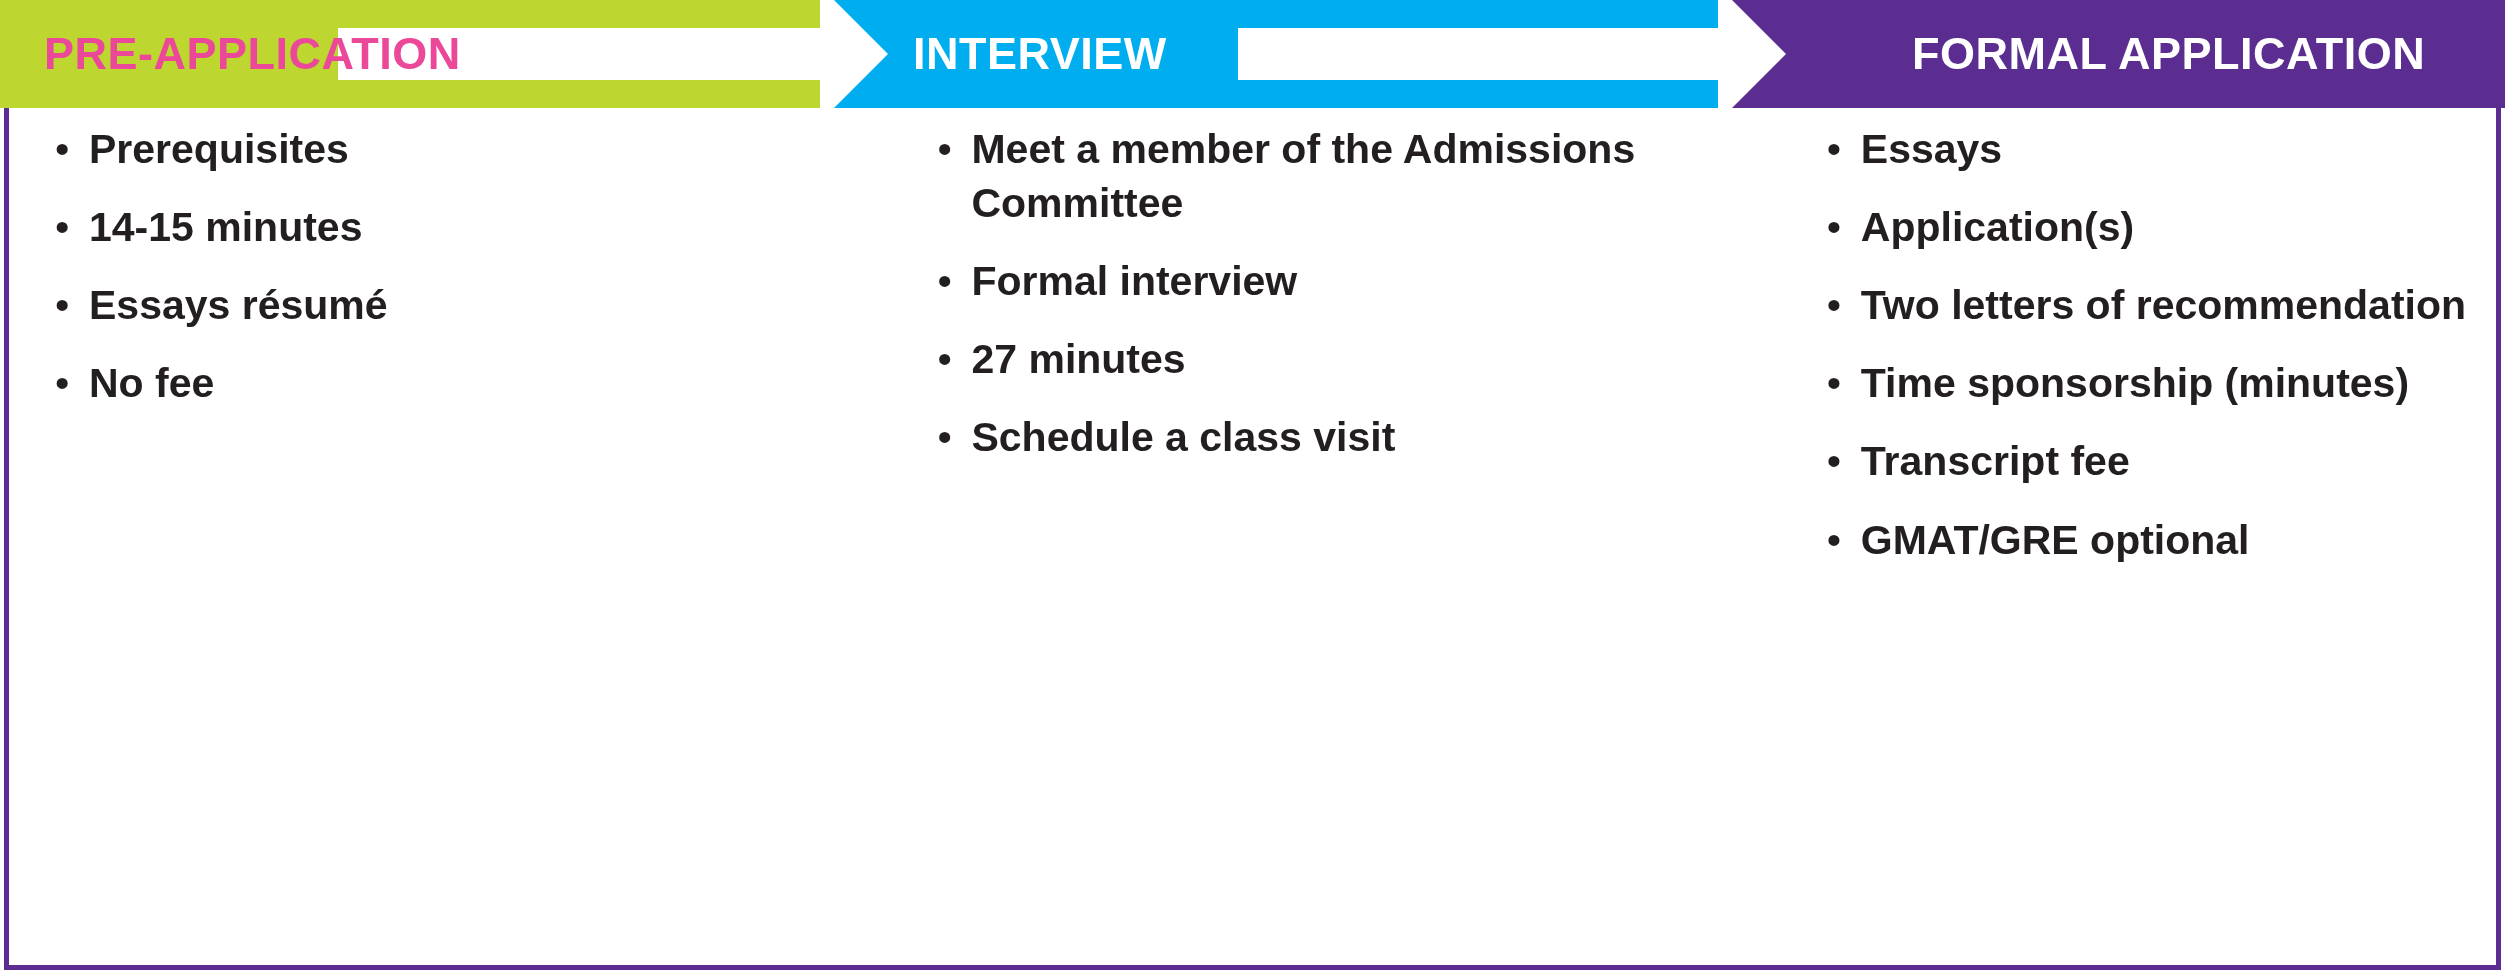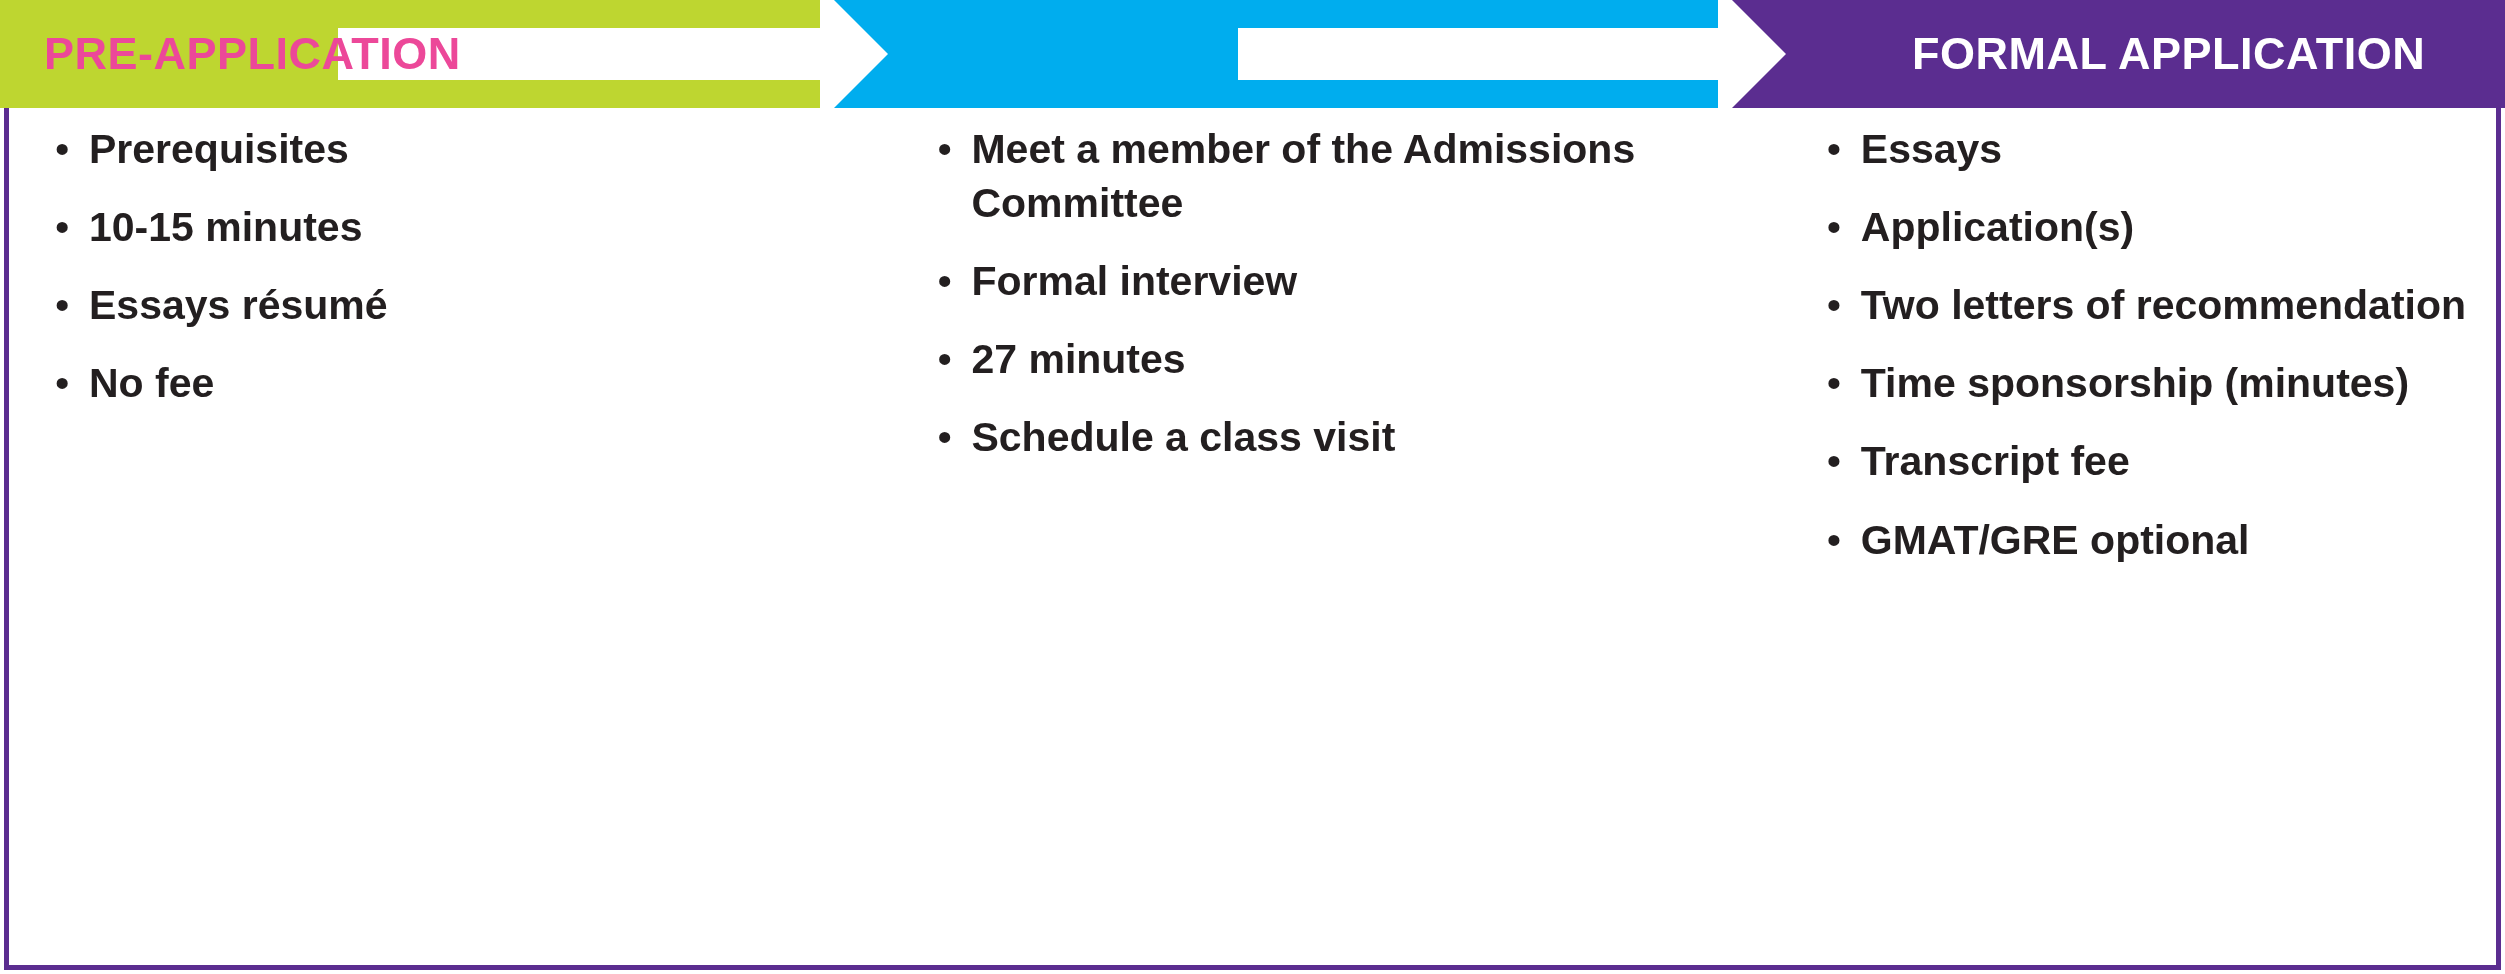--- a/index.html
+++ b/index.html
@@ -122,35 +122,36 @@
     <svg class="header-svg" width="2505" height="108" viewBox="0 0 2505 108">
 
       <path fill="#BED630" d="M0,0 L820,0 L820,28 L338,28 L338,80 L820,80 L820,108 L0,108 Z"></path>
 
       <path fill="#00ADEE" d="M834,0 L1718,0 L1718,28 L1238,28 L1238,80 L1718,80 L1718,108 L834,108 L888,54 Z"></path>
 
       <path fill="#5B2D90" d="M1732,0 L2505,0 L2505,108 L1732,108 L1786,54 Z"></path>
     </svg>
 
     <div class="stage-title stage-title-1">PRE-APPLICATION</div>
+    <div class="stage-title stage-title-2">INTERVIEW</div>
     <div class="stage-title stage-title-3">FORMAL APPLICATION</div>
   </div>
 
   <div class="body-panel">
     <div class="columns">
 
       <div class="column column-1">
         <ul class="bullet-list">
           <li class="bullet-item">
             <span class="bullet-dot">•</span>
             <span class="bullet-text">Prerequisites</span>
           </li>
           <li class="bullet-item">
             <span class="bullet-dot">•</span>
-            <span class="bullet-text">10-15 minutes</span>
+            <span class="bullet-text">14-15 minutes</span>
           </li>
           <li class="bullet-item">
             <span class="bullet-dot">•</span>
             <span class="bullet-text">Essays résumé</span>
           </li>
           <li class="bullet-item">
             <span class="bullet-dot">•</span>
             <span class="bullet-text">No fee</span>
           </li>
         </ul>

